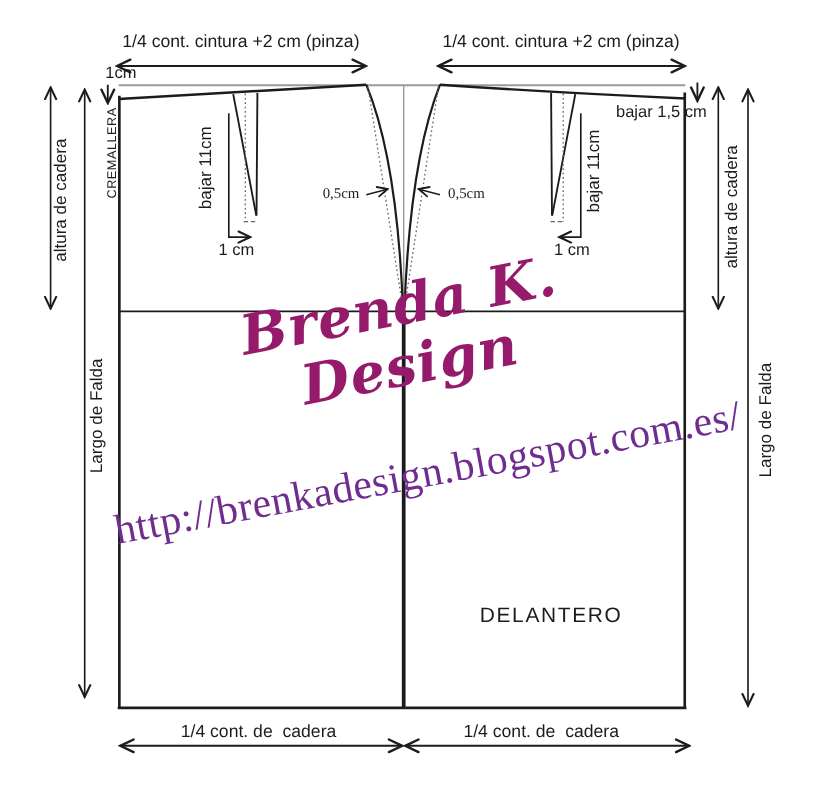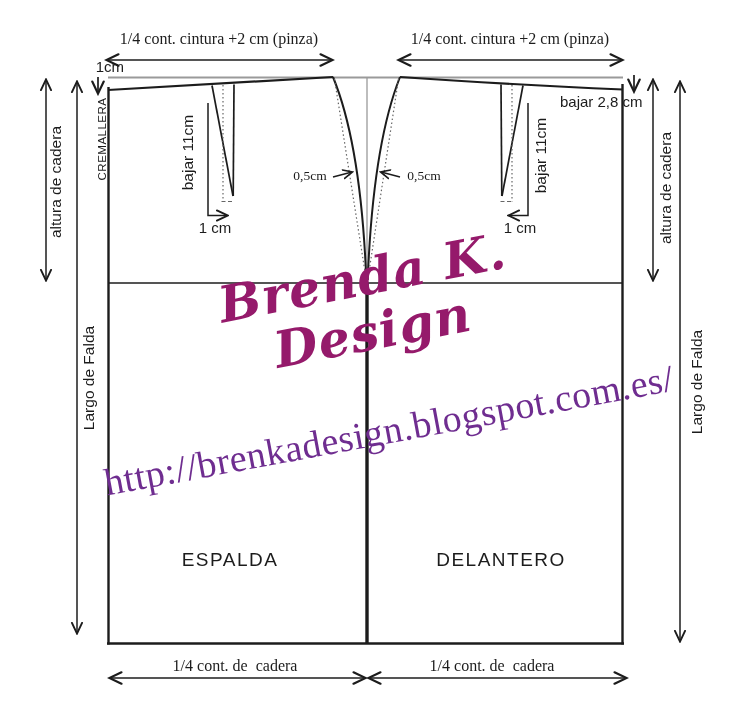--- a/index.html
+++ b/index.html
@@ -5,21 +5,21 @@
   html,body{margin:0;padding:0;background:#ffffff;}
   #canvas{
     position:relative;width:746px;height:715px;background:#ffffff;overflow:hidden;
     font-family:"Liberation Sans", sans-serif;color:#1c1c1c;
   }
   #linework{position:absolute;left:0;top:0;}
   .lbl{position:absolute;line-height:1.1;}
   .ctr{text-align:center;}
   .pre{white-space:pre;}
   .vlabel{position:absolute;transform:rotate(-90deg);transform-origin:center center;text-align:center;line-height:1;}
-  .measure{font-size:16px;font-family:Liberation Serif, serif;}
+  .measure{font-size:16px;}
   .small{font-size:15px;}
   .tiny{font-size:13.5px;font-family:Liberation Serif, serif;}
   .piece{font-size:19px;letter-spacing:1.5px;}
   .zip{font-size:11.5px;letter-spacing:.5px;}
   .side{font-size:15.5px;}
   .sig{
     font-family:"DejaVu Serif", serif;font-style:italic;font-weight:bold;
     font-size:50px;transform:rotate(-11deg);transform-origin:center center;
     text-align:center;letter-spacing:1px;
   }
@@ -94,35 +94,34 @@
       <line x1="400" y1="177" x2="381" y2="172" stroke-width="1.3" marker-end="url(#ah)"></line>
     </g>
   </svg>
 
   <div class="lbl sig" style="left:135px;top:250px;width:460px;height:85px;color:#951a6b;">Brenda K. Design</div>
   <div class="lbl wurl" style="left:40px;top:410px;width:700px;height:52px;color:#6f2d90;">http://brenkadesign.blogspot.com.es/</div>
 
   <div class="lbl ctr measure pre" style="left:105px;top:30px;width:228px;">1/4 cont. cintura +2 cm (pinza)</div>
   <div class="lbl ctr measure pre" style="left:396px;top:30px;width:228px;">1/4 cont. cintura +2 cm (pinza)</div>
   <div class="lbl small" style="left:84px;top:59px;width:40px;text-align:right;">1cm</div>
-  <div class="lbl small pre" style="left:560px;top:94px;width:92px;">bajar 2,8 cm</div>
+  <div class="lbl small pre" style="left:560px;top:94px;width:92px;">bajar 1,5 cm</div>
 
   <div class="vlabel zip" style="left:59px;top:132px;width:90px;height:14px;">CREMALLERA</div>
   <div class="vlabel side" style="left:-4px;top:174px;width:120px;height:16px;">altura de cadera</div>
   <div class="vlabel side" style="left:24px;top:370px;width:130px;height:16px;">Largo de Falda</div>
 
   <div class="vlabel side" style="left:606px;top:180px;width:120px;height:16px;">altura de cadera</div>
   <div class="vlabel side" style="left:632px;top:374px;width:130px;height:16px;">Largo de Falda</div>
 
   <div class="vlabel side" style="left:133px;top:144px;width:110px;height:17px;">bajar 11cm</div>
   <div class="vlabel side" style="left:486px;top:147px;width:110px;height:17px;">bajar 11cm</div>
   <div class="lbl ctr small pre" style="left:190px;top:220px;width:50px;">1 cm</div>
   <div class="lbl ctr small pre" style="left:495px;top:220px;width:50px;">1 cm</div>
   <div class="lbl ctr tiny" style="left:288px;top:169px;width:44px;">0,5cm</div>
   <div class="lbl ctr tiny" style="left:402px;top:169px;width:44px;">0,5cm</div>
 
-  <div class="lbl ctr piece" style="left:150px;top:550px;width:160px;">ESPALDA</div>
   <div class="lbl ctr piece" style="left:420px;top:550px;width:162px;text-align:center;">DELANTERO</div>
 
   <div class="lbl ctr measure pre" style="left:121px;top:657px;width:228px;">1/4 cont. de  cadera</div>
   <div class="lbl ctr measure pre" style="left:378px;top:657px;width:228px;">1/4 cont. de  cadera</div>
 
 </div>
 
 </body></html>

